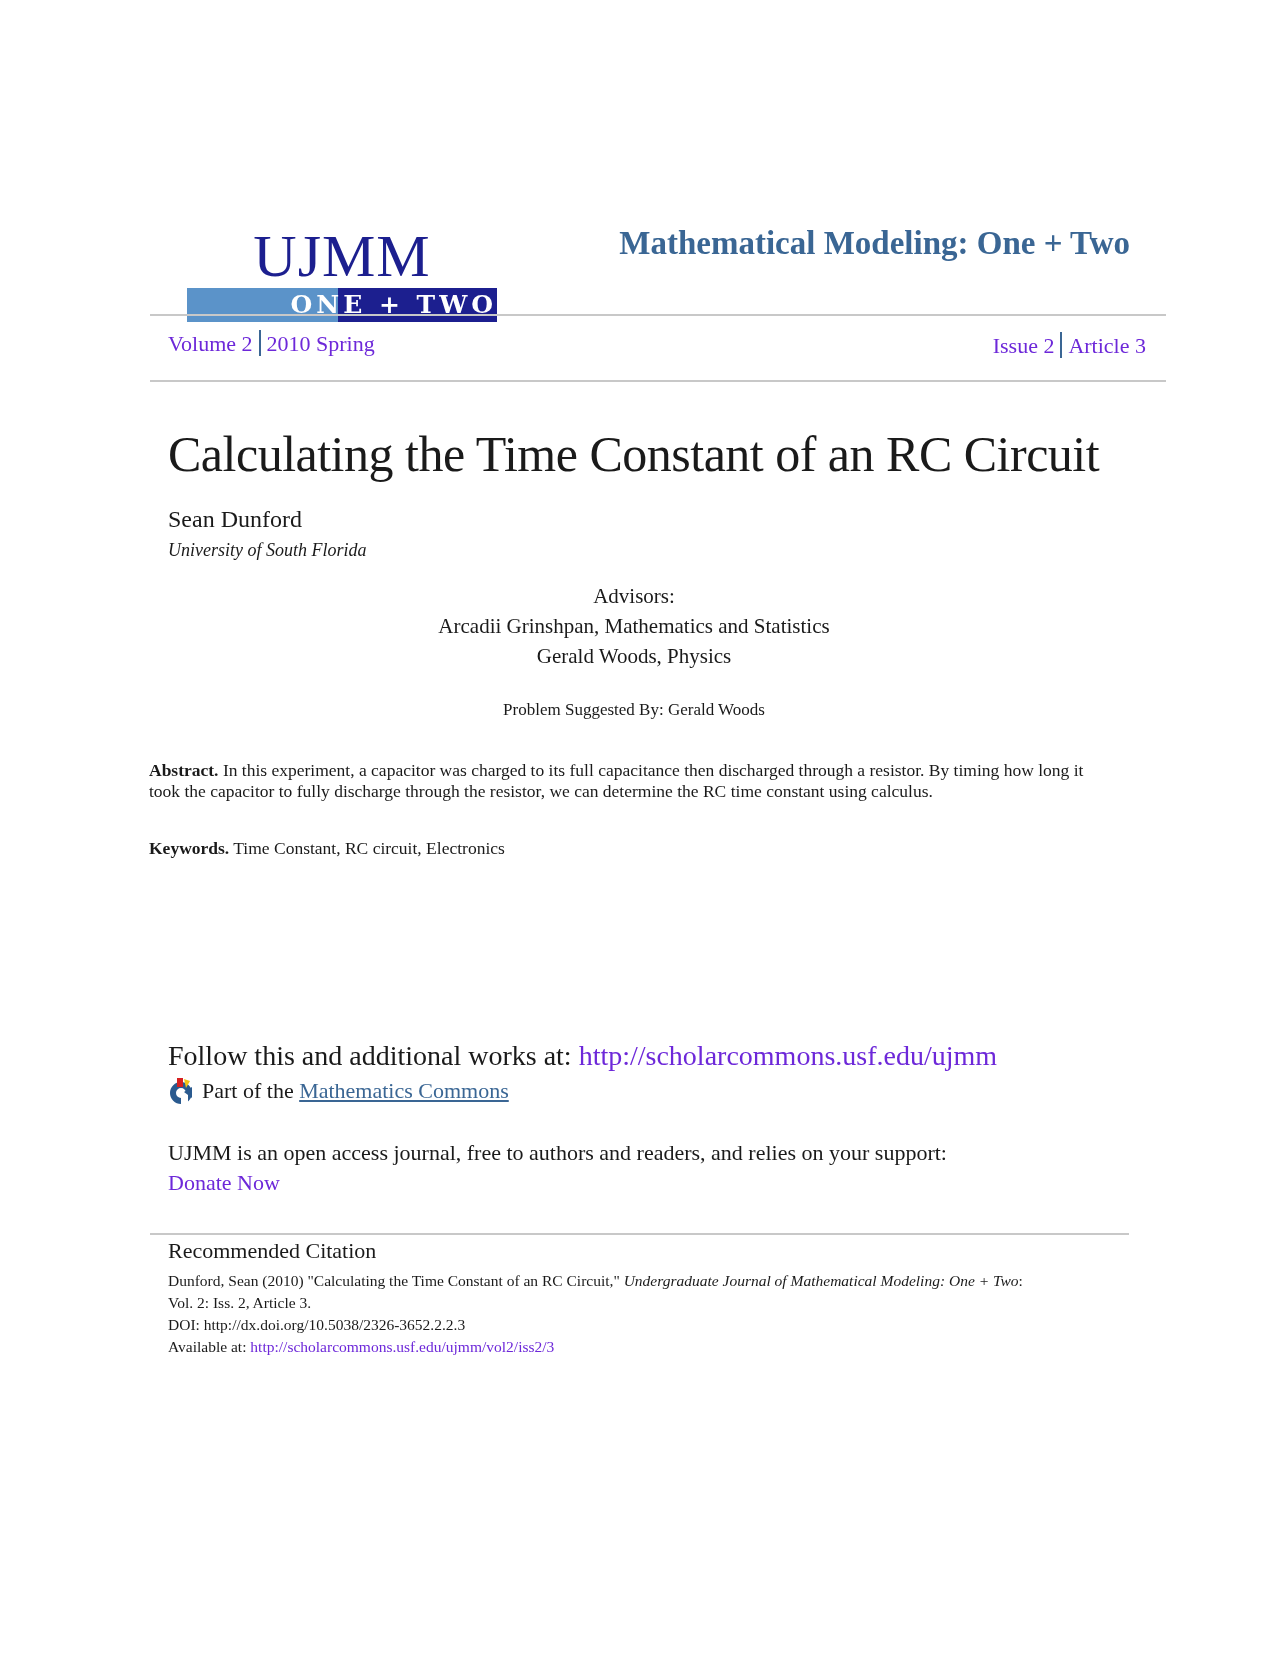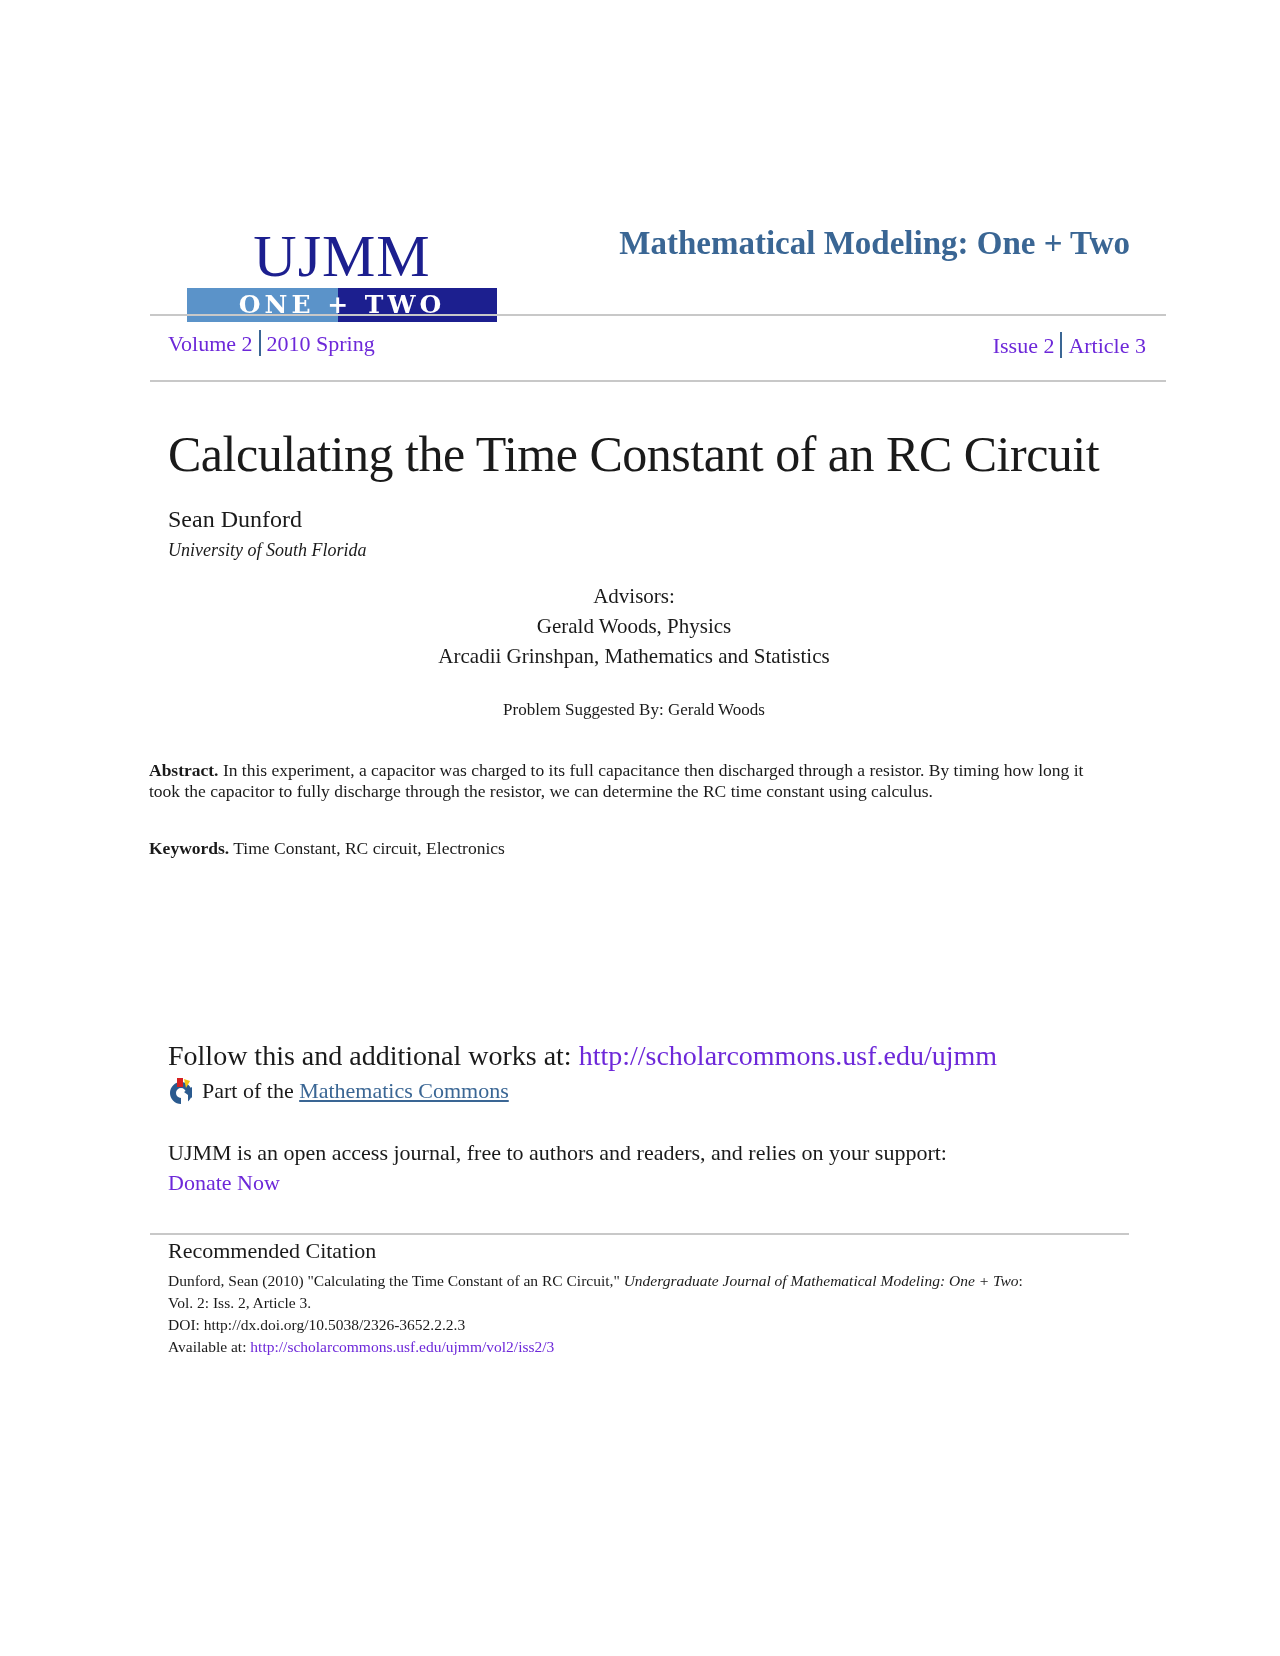--- a/index.html
+++ b/index.html
@@ -10,21 +10,21 @@
   .ulink { color:#3a6694; text-decoration:underline; }
 
   
   #logo { left:184px; top:182px; width:316px; height:100px;margin-top:44px; }
   #logo .ujmm { position:absolute; left:0; top:0; width:316px; text-align:center;
     font-family:"Liberation Serif", serif; font-size:60px; line-height:60px; color:#1c1f8f; letter-spacing:1px; }
   #logo .band { position:absolute; left:3px; top:62px; width:310px; height:34px; display:flex; }
   #logo .band .l { width:151px; background:#5b93c9; }
   #logo .band .r { flex:1; background:#1c1f8f; }
   #logo .bandtxt { position:absolute; left:3px; top:62px; width:310px; height:34px; line-height:34px;
-    text-align:center; font-family:"DejaVu Serif", serif; font-weight:bold; font-size:25px;
+    text-align:right; font-family:"DejaVu Serif", serif; font-weight:bold; font-size:25px;
     color:#ffffff; letter-spacing:4px; }
 
   #journal-title { right:150px; top:226px; text-align:right; font-weight:bold;
     font-size:33px; line-height:34px; color:#3a6694; }
 
   .rule { position:absolute; height:2px; background:#c8c8c8; }
 
   #vol { left:168px; top:330px; font-size:22px; color:#3a6694; }
   #iss { right:134px; top:332px; font-size:22px; color:#3a6694; }
   .sep { display:inline-block; width:2px; height:26px; background:#3a6694; vertical-align:-5px; margin:0 6px; }
@@ -73,22 +73,22 @@
 </div>
 
 <div class="rule" style="left:150px; width:1016px; top:380px;"></div>
 
 <div id="title" class="abs">Calculating the Time Constant of an RC Circuit</div>
 <div id="author" class="abs">Sean Dunford</div>
 <div id="affil" class="abs">University of South Florida</div>
 
 <div id="advisors" class="abs">
   <div>Advisors:</div>
+  <div>Arcadii Grinshpan, Mathematics and Statistics</div>
   <div>Gerald Woods, Physics</div>
-  <div>Arcadii Grinshpan, Mathematics and Statistics</div>
 </div>
 
 <div id="suggested" class="abs">Problem Suggested By: Gerald Woods</div>
 
 <div id="abstract" class="abs">
   <b>Abstract.</b>
   <span>In this experiment, a capacitor was charged to its full capacitance then discharged through a resistor. By timing how long it took the capacitor to fully discharge through the resistor, we can determine the RC time constant using calculus.</span>
 </div>
 <div id="keywords" class="abs">
   <b>Keywords.</b>

